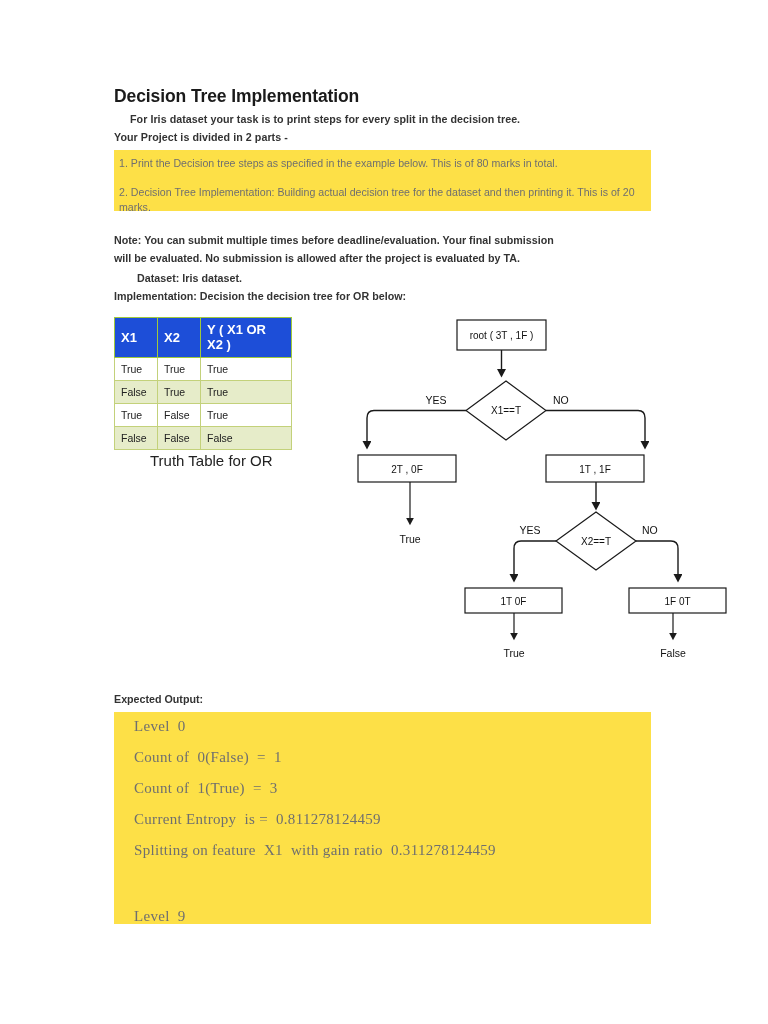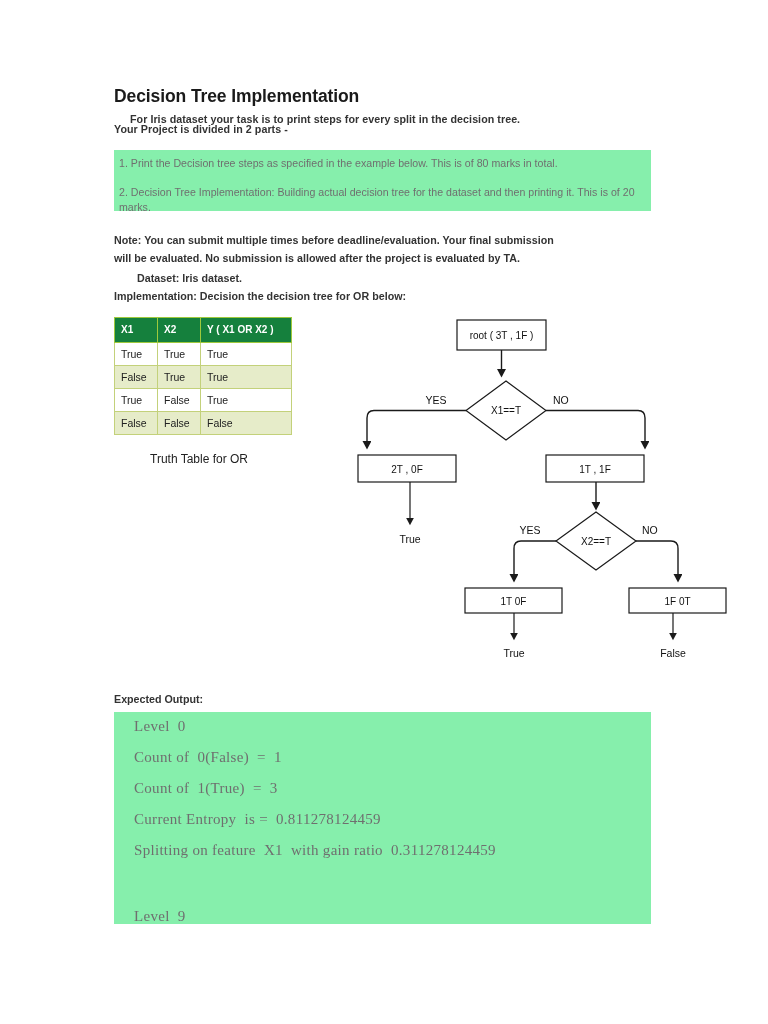--- a/index.html
+++ b/index.html
@@ -35,26 +35,26 @@
   }
   .lead-line {
     position: absolute;
     left: 114px;
     font-size: 10.7px;
     font-weight: bold;
     color: #333333;
     letter-spacing: 0.05px;
   }
   .lead-1 { top: 113px; padding-left: 16px; }
-  .lead-2 { top: 123px; }
+  .lead-2 { top: 131px; }
 
   
   .gray-band {
     position: absolute;
-    background: #86efac;
+    background: #fde047;
   }
   .band-parts {
     left: 114px;
     top: 150px;
     width: 537px;
     height: 61px;
   }
   .band-text {
     position: absolute;
     font-size: 10.6px;
@@ -92,38 +92,38 @@
   .truth-table th,
   .truth-table td {
     border: 1px solid #c3d17a;
     padding: 3px 6px 4px 6px;
     text-align: left;
     font-weight: normal;
     height: 15px;
     vertical-align: middle;
   }
   .truth-table thead th {
-    background: #15803d;
+    background: #1d4ed8;
     color: #ffffff;
     font-weight: bold;
-    font-size: 10px;
+    font-size: 13px;
     border: 1px solid #9fc93c;
     padding-top: 4px;
     padding-bottom: 5px;
   }
   .truth-table td.c1 { width: 30px; }
   .truth-table td.c2 { width: 30px; }
   .truth-table td.c3 { width: 78px; }
   .truth-table tbody tr.odd td { background: #ffffff; }
   .truth-table tbody tr.even td { background: #e6ecc9; }
   .table-caption {
     position: absolute;
     left: 150px;
     top: 452px;
-    font-size: 12px;
+    font-size: 15px;
     color: #222222;
   }
 
   
   .flow {
     position: absolute;
     left: 340px;
     top: 310px;
     width: 420px;
     height: 370px;

